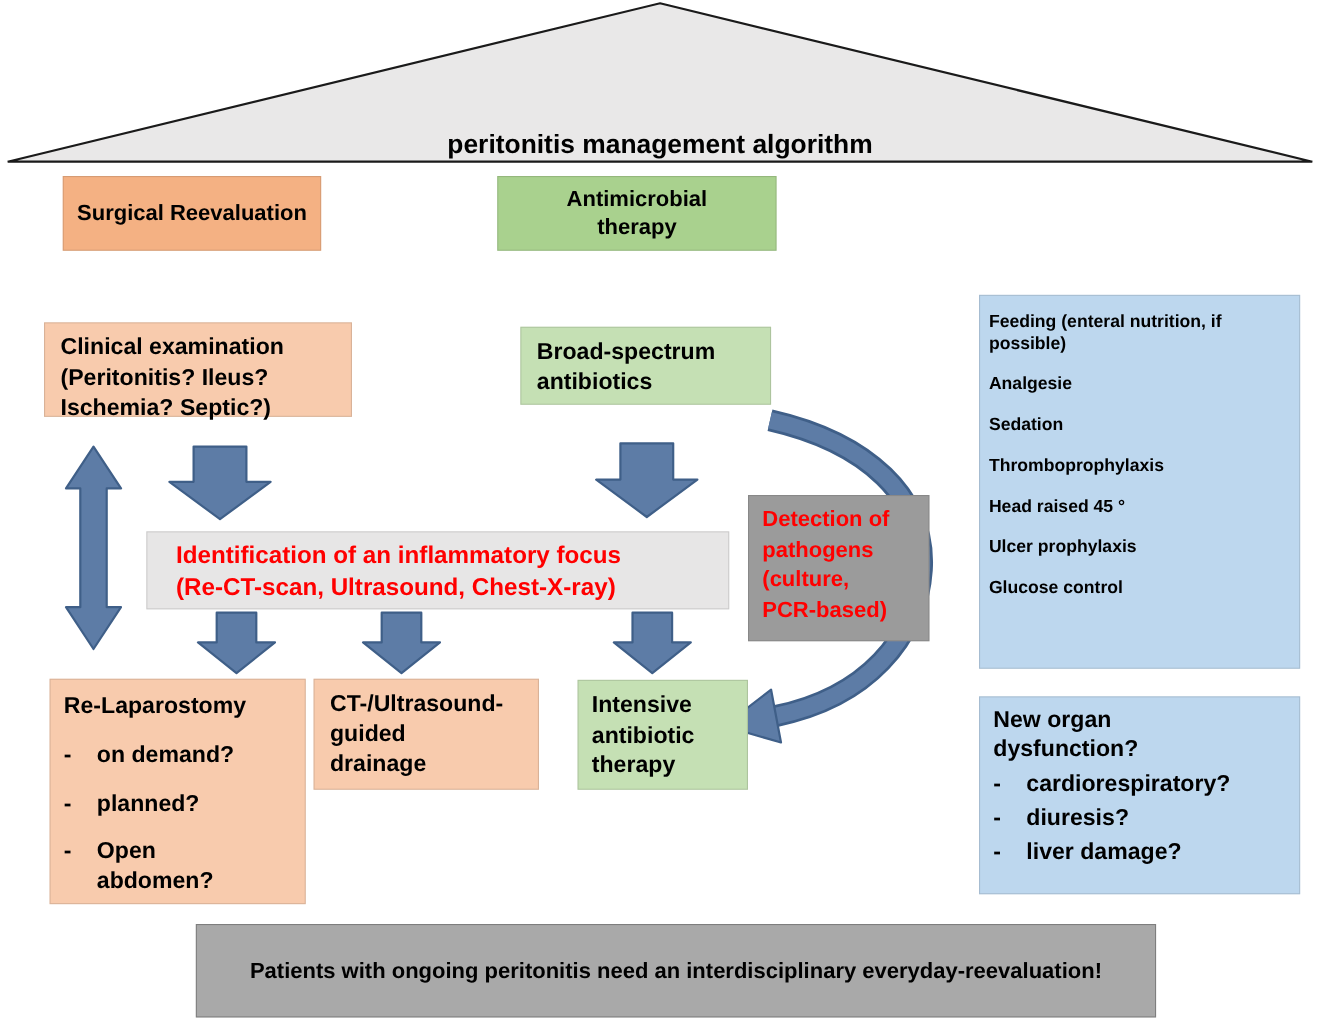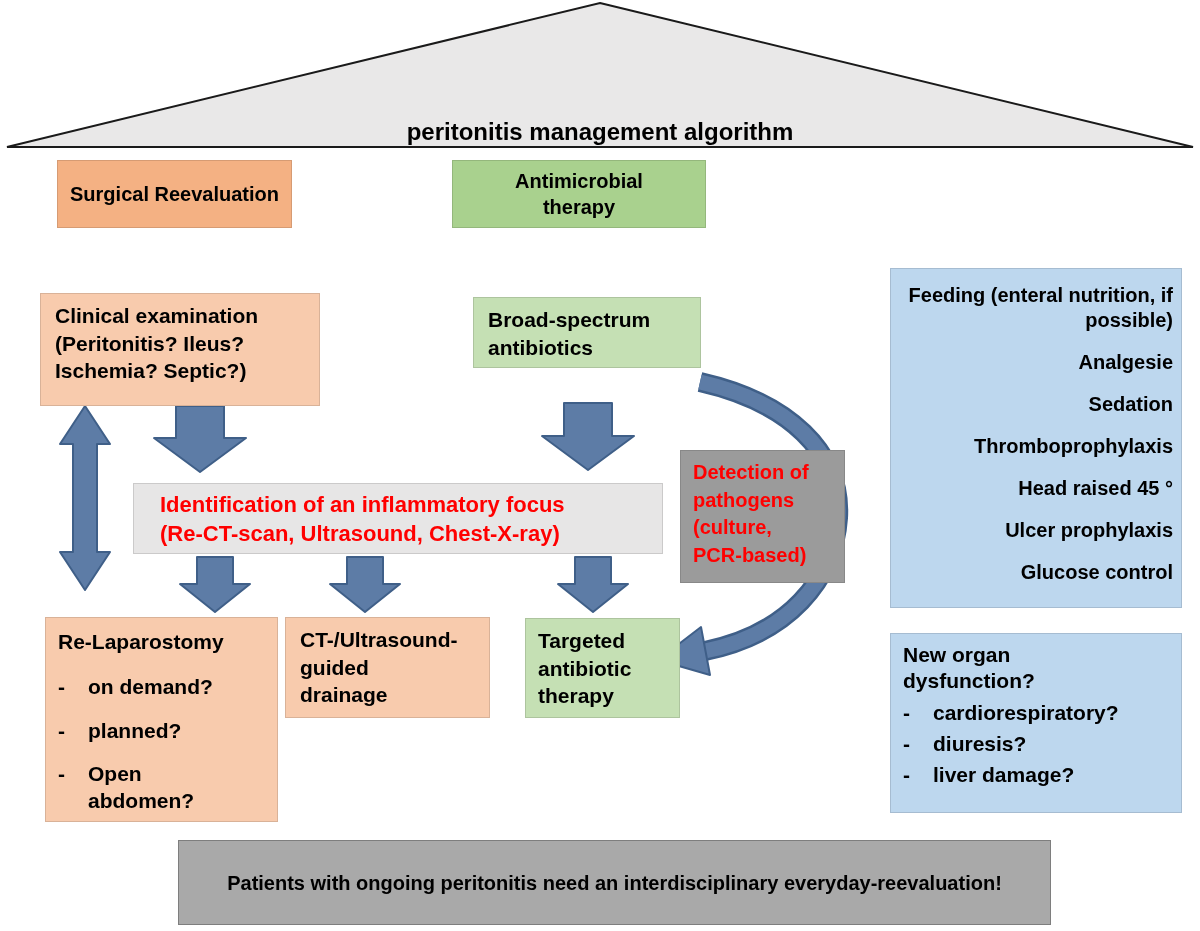--- a/index.html
+++ b/index.html
@@ -27,32 +27,32 @@
   .hdr-int{left:877px;top:161px;width:300px;height:38px;background:var(--blue_header,#2e75b6);}
 
   .box{position:absolute;font-weight:700;z-index:2;border:1px solid rgba(0,0,0,.12);box-sizing:border-box;}
   .line{white-space:nowrap;}
   .orange-l{background:var(--orange_light,#f8cbad);}
   .green-l{background:var(--green_light,#c5e0b4);}
   .blue-l{background:var(--blue_light,#bdd7ee);}
   .gray-l{background:var(--gray_light,#e7e6e6);}
   .gray-m{background:var(--gray_medium,#9b9b9b);}
 
-  .clinical{left:40px;top:293px;width:280px;height:113px;padding:8px 14px;font-size:21px;line-height:1.32;}
+  .clinical{left:40px;top:293px;width:280px;height:86px;padding:8px 14px;font-size:21px;line-height:1.32;}
   .broad{left:473px;top:297px;width:228px;height:71px;padding:8px 14px;font-size:21px;line-height:1.32;}
   .ident{left:133px;top:483px;width:530px;height:71px;padding:7px 26px;font-size:22px;line-height:1.3;color:var(--red_text,#ff0000);}
   .detect{left:680px;top:450px;width:165px;height:133px;padding:8px 12px;font-size:20px;line-height:1.38;color:var(--red_text,#ff0000);z-index:3;}
   .relap{left:45px;top:617px;width:233px;height:205px;padding:10px 12px;font-size:21px;line-height:1.3;}
   .relap .r-title{margin-bottom:18px;}
   .b-row{display:flex;margin-bottom:16px;}
   .b-row .dash{width:30px;flex:0 0 30px;}
   .relap .b-text{max-width:125px;}
   .drain{left:285px;top:617px;width:205px;height:101px;padding:8px 14px;font-size:21px;line-height:1.32;}
   .target{left:525px;top:618px;width:155px;height:100px;padding:8px 12px;font-size:21px;line-height:1.32;}
-  .feeding{left:890px;top:268px;width:292px;height:340px;padding:14px 8px;font-size:20px;line-height:1.25;text-align:right;}
+  .feeding{left:890px;top:268px;width:292px;height:340px;padding:14px 8px;font-size:16px;line-height:1.25;text-align:left;}
   .care-item{margin:0 0 17px;}
   .neworg{left:890px;top:633px;width:292px;height:180px;padding:8px 12px;font-size:21px;line-height:1.25;}
   .neworg .b-row{margin:5px 0 0;}
   .banner{
     position:absolute;left:178px;top:840px;width:873px;height:85px;z-index:2;
     background:var(--gray_banner,#a9a9a9);border:1px solid rgba(0,0,0,.25);box-sizing:border-box;
     display:flex;align-items:center;justify-content:center;text-align:center;
     font-size:20px;font-weight:700;line-height:1.3;padding:0 20px;
   }
 </style>
@@ -132,21 +132,21 @@
     </div>
   </div>
 
   <div class="box orange-l drain">
     <div class="line">CT-/Ultrasound-</div>
     <div class="line">guided</div>
     <div class="line">drainage</div>
   </div>
 
   <div class="box green-l target">
-    <div class="line">Targeted</div>
+    <div class="line">Intensive</div>
     <div class="line">antibiotic</div>
     <div class="line">therapy</div>
   </div>
 
   <div class="box blue-l feeding">
     <div class="care-item">Feeding (enteral nutrition, if possible)</div>
     <div class="care-item">Analgesie</div>
     <div class="care-item">Sedation</div>
     <div class="care-item">Thromboprophylaxis</div>
     <div class="care-item">Head raised 45 °</div>

